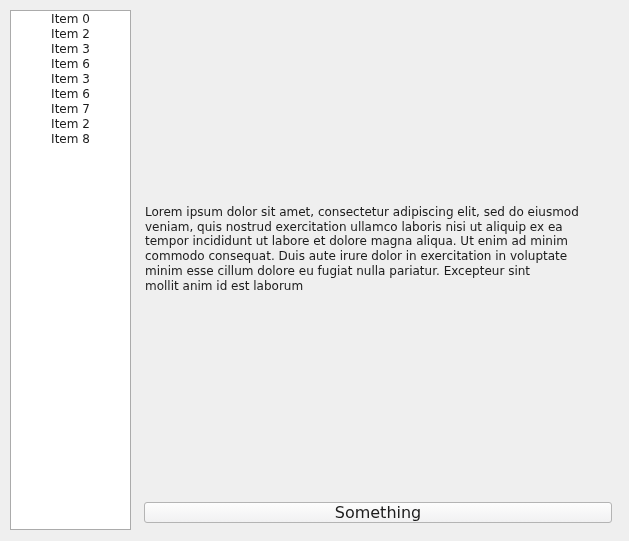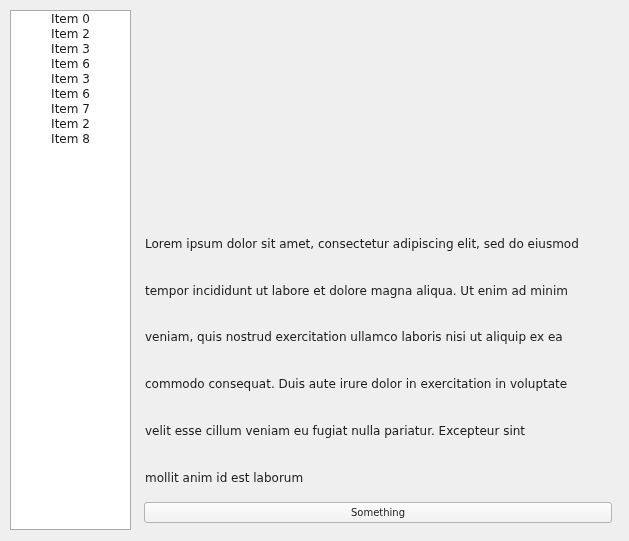--- a/index.html
+++ b/index.html
@@ -57,33 +57,32 @@
   }
   .paragraph {
     position: absolute;
     left: 1px;
     top: 205px;
     width: 462px;
   }
   .para-line {
     line-height: 14.7px;
     white-space: nowrap;
-    margin-top: 32px;
   }
   .push-button {
     position: absolute;
     left: 0;
     top: 502px;
     width: 468px;
     height: 21px;
     border: 1px solid var(--button-border);
     border-radius: 3px;
     background: linear-gradient(to bottom, var(--button-top), var(--button-bottom));
     font-family: inherit;
-    font-size: 10px;
+    font-size: 16px;
     color: var(--text);
     text-align: center;
     padding: 0;
     line-height: 19px;
     cursor: default;
   }
 </style>
 </head>
 <body>
 
@@ -98,23 +97,23 @@
       <div class="list-item">Item 6</div>
       <div class="list-item">Item 7</div>
       <div class="list-item">Item 2</div>
       <div class="list-item">Item 8</div>
     </div>
 
   <div class="content">
 
     <div class="paragraph">
         <div class="para-line">Lorem ipsum dolor sit amet, consectetur adipiscing elit, sed do eiusmod</div>
+        <div class="para-line">veniam, quis nostrud exercitation ullamco laboris nisi ut aliquip ex ea</div>
         <div class="para-line">tempor incididunt ut labore et dolore magna aliqua. Ut enim ad minim</div>
-        <div class="para-line">veniam, quis nostrud exercitation ullamco laboris nisi ut aliquip ex ea</div>
         <div class="para-line">commodo consequat. Duis aute irure dolor in exercitation in voluptate</div>
-        <div class="para-line">velit esse cillum veniam eu fugiat nulla pariatur. Excepteur sint</div>
+        <div class="para-line">minim esse cillum dolore eu fugiat nulla pariatur. Excepteur sint</div>
         <div class="para-line">mollit anim id est laborum</div>
       </div>
 
     <button class="push-button">Something</button>
 
   </div>
 </div>
 
 </body></html>

